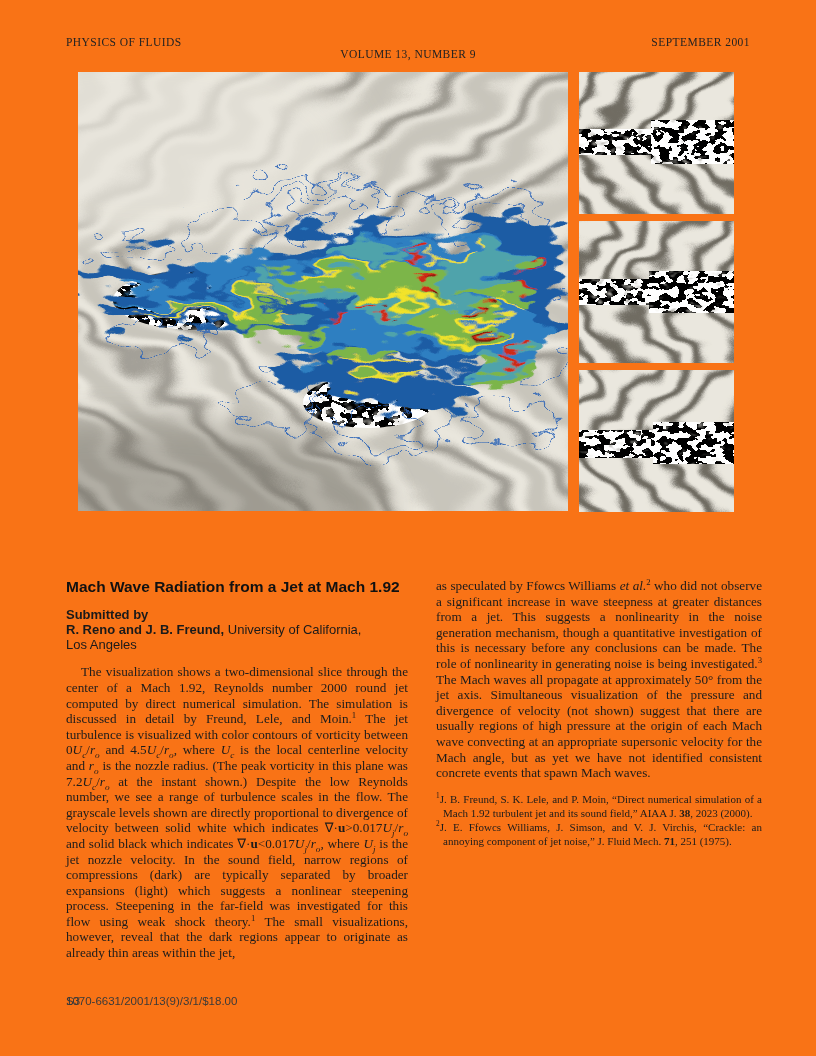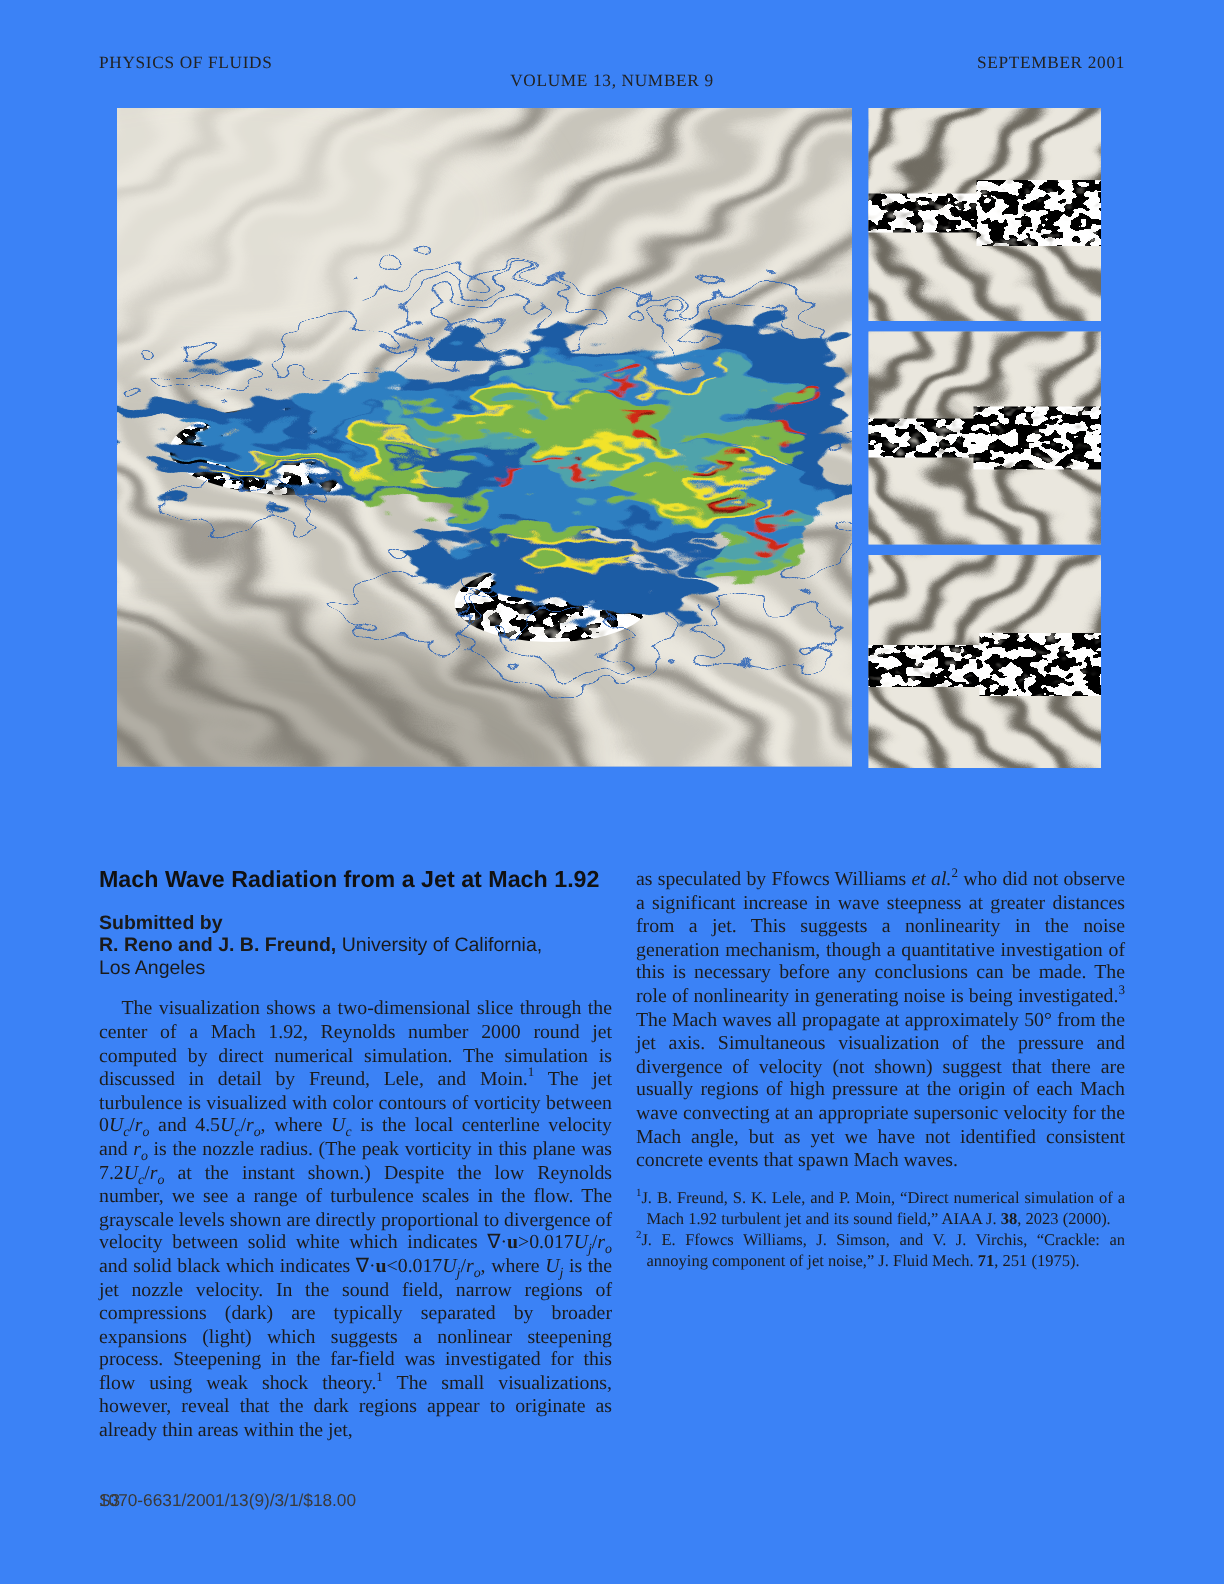--- a/index.html
+++ b/index.html
@@ -1,37 +1,37 @@
 <!DOCTYPE html>
 <html><head>
 <meta charset="utf-8">
 <style>
   * { box-sizing: border-box; }
   html,body { margin:0; padding:0; background:#fff; }
   .page {
     position:relative; width:816px; height:1056px; margin:0 auto;
-    background:#3b82f6; overflow:hidden;
+    background:#f97316; overflow:hidden;
     font-family:"Liberation Serif", serif; color:#1c1c1c;
   }
   
   .jheader {
     position:absolute; top:36px; left:66px; right:66px;
     font-size:11.5px; letter-spacing:0.45px; color:#222;
   }
   .jheader .left  { position:absolute; left:0; top:0; }
   .jheader .mid   { position:absolute; left:0; right:0; top:12px; text-align:center; }
   .jheader .right { position:absolute; right:0; top:0; }
 
   
   .figures { position:absolute; top:72px; left:78px; display:flex; gap:11px; }
   .smallstack { display:flex; flex-direction:column; gap:7px; }
   .figures svg { display:block; }
 
   
-  .article { position:absolute; top:578px; left:66px; display:flex; gap:16px; }
+  .article { position:absolute; top:578px; left:66px; display:flex; gap:28px; }
   .col-left  { width:342px; }
   .col-right { width:326px; }
   .title {
     font-family:"Liberation Sans", sans-serif; font-weight:bold;
     font-size:15.5px; line-height:18px; margin:0 0 10px 0; color:#111;
   }
   .byline {
     font-family:"Liberation Sans", sans-serif; font-size:13px;
     line-height:14.8px; margin:12px 0 12px 0; color:#1a1a1a;
   }

